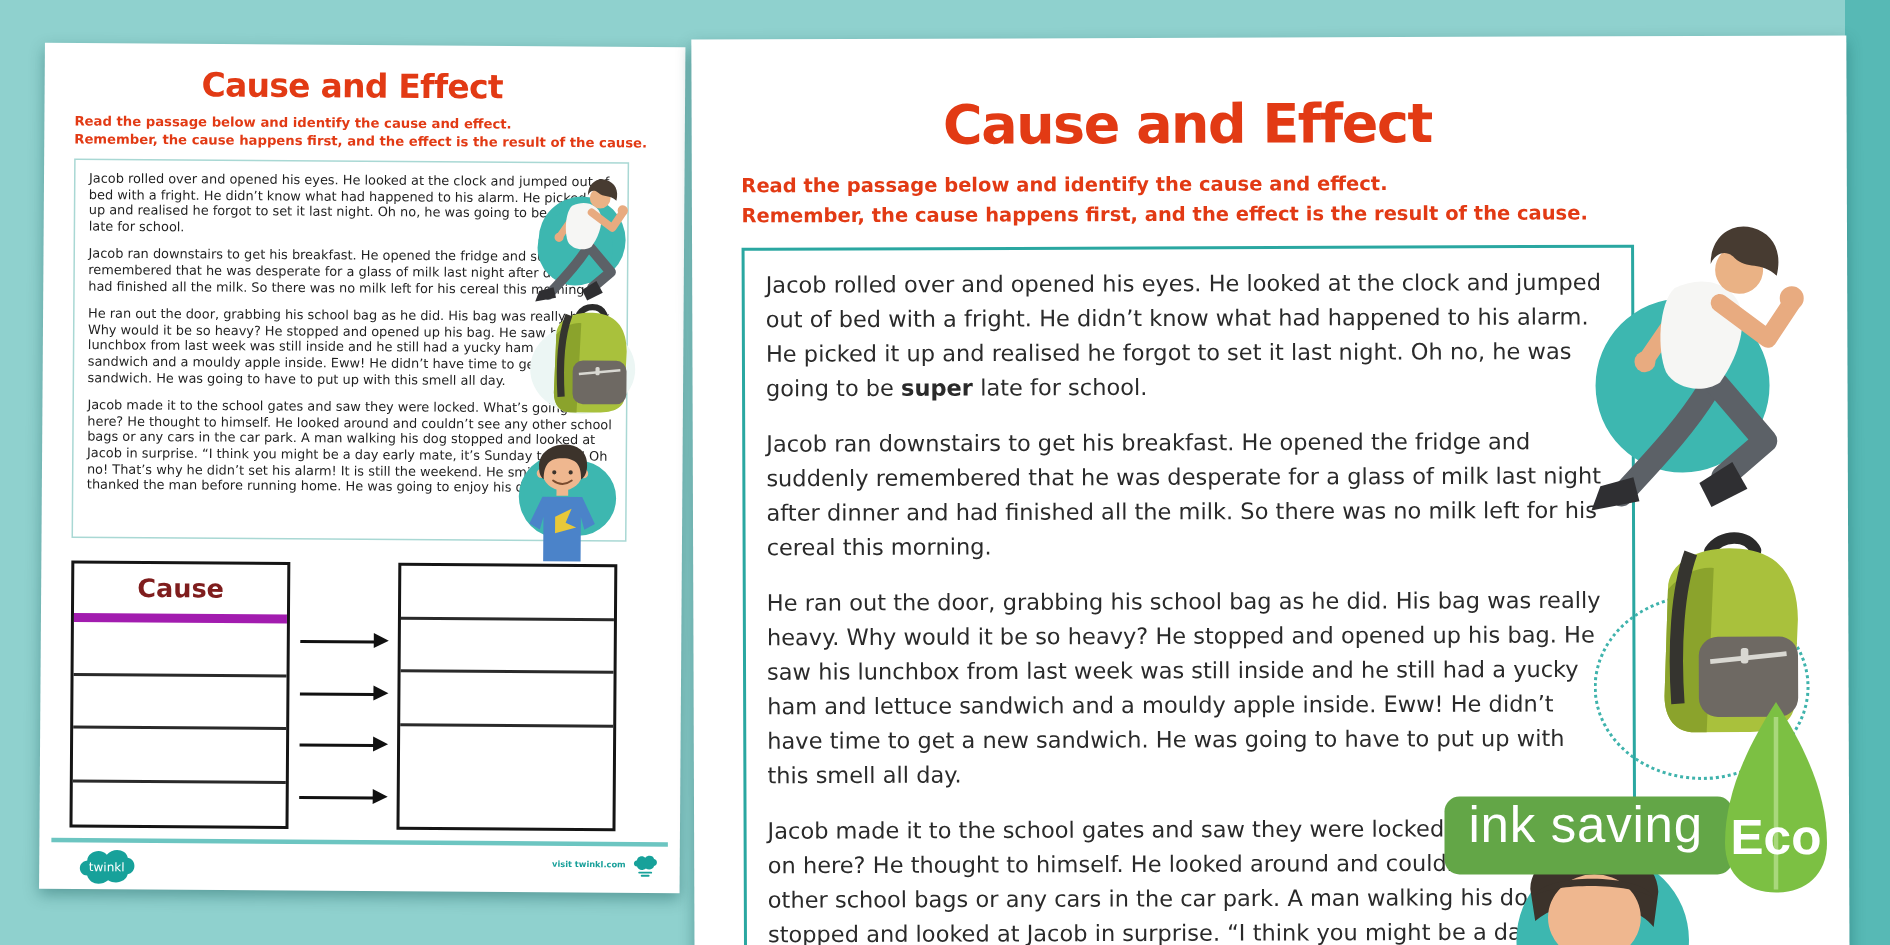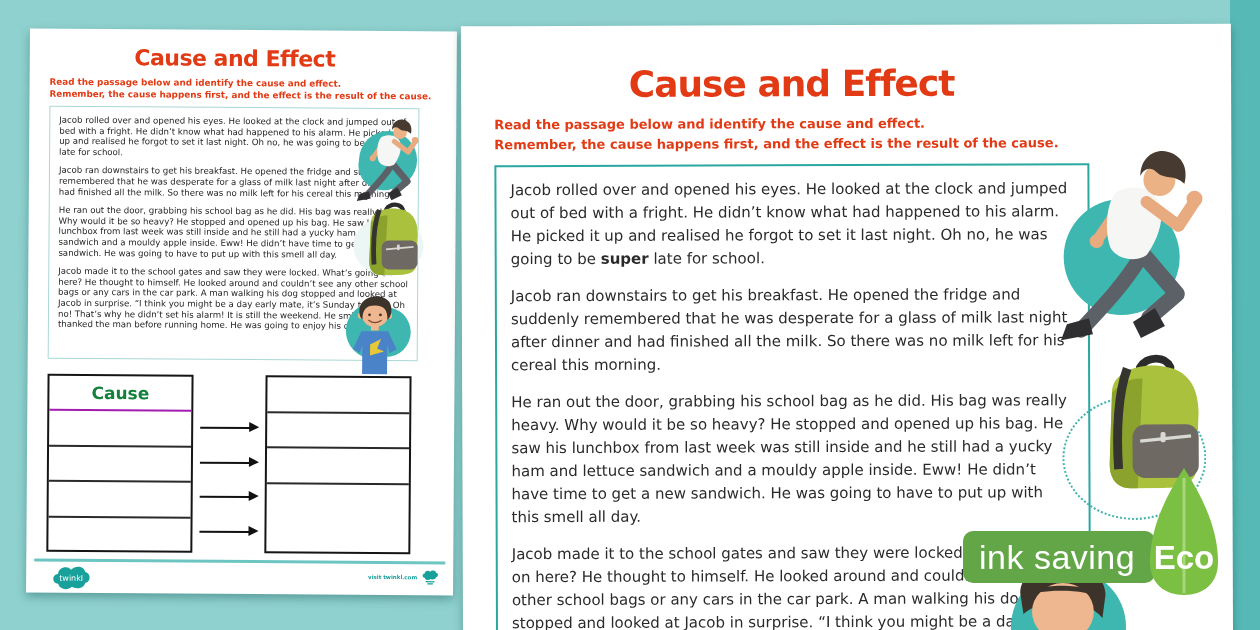--- a/index.html
+++ b/index.html
@@ -25,43 +25,43 @@
   
   .pl-content{position:absolute;left:20px;top:0;width:370px;}
   .pl-title{margin-top:16px;text-align:center;font-size:22px;font-weight:bold;letter-spacing:-.5px;color:#e23a14;}
   .pl-ins{margin-top:7px;font-size:8.8px;font-weight:bold;color:#e23a14;line-height:11.5px;white-space:nowrap;}
   .pl-pbox{margin-top:6px;border:1px solid #a9d8d4;padding:8px 9px;min-height:235px;}
   .pl-para{font-size:8.6px;line-height:10.6px;color:#1f1f1f;margin:0 0 8px;}
 
   .tbl{position:absolute;top:345px;width:146px;height:178px;border:2px solid #151515;background:#fff;box-sizing:border-box;}
   .tbl-cause{left:20px;}
   .tbl-effect{left:238px;}
-  .tbl-hdr{height:33px;border-bottom:2px solid #a21caf;display:flex;align-items:center;justify-content:center;
-           font-size:17px;font-weight:bold;color:#15803d;}
+  .tbl-hdr{height:33px;border-bottom:6px solid #a21caf;display:flex;align-items:center;justify-content:center;
+           font-size:17px;font-weight:bold;color:#7f1d1d;}
   .tbl-row{height:33.7px;border-bottom:2px solid #2a2a2a;}
   .tbl-row:last-child{border-bottom:none;}
 
   .arrow{position:absolute;left:173px;width:50px;height:2.4px;background:#111;}
   .arrow::after{content:"";position:absolute;right:-9px;top:-4.6px;border-left:10px solid #111;
                 border-top:5.8px solid transparent;border-bottom:5.8px solid transparent;}
 
   .pl-divider{position:absolute;left:8px;right:8px;top:530px;height:3px;background:#6cc5c1;}
   .pl-footer-right{position:absolute;right:14px;top:538px;display:flex;align-items:center;gap:4px;}
   .visit-text{font-size:5.5px;color:#19a09a;font-weight:bold;}
   .brand-logo{position:absolute;left:24px;top:535px;}
 
   
   .ill{position:absolute;}
   .dotted-circle{position:absolute;border:2px dotted #3fb3ac;border-radius:50%;}
   .pale-circle{position:absolute;border-radius:50%;background:#ecf6f4;}
   .teal-circle{position:absolute;border-radius:50%;background:#3db7b0;}
 
   
   .ink-badge{position:absolute;left:963px;top:531px;width:192px;height:52px;background:#63a647;
-             border-radius:10px;display:flex;align-items:center;padding-left:16px;box-sizing:border-box;z-index:40;}
+             border-radius:10px;display:flex;align-items:flex-start;padding-left:16px;box-sizing:border-box;z-index:40;}
   .ink-badge-label{color:#fff;font-size:34px;font-family:"Liberation Sans",sans-serif;letter-spacing:.5px;}
   .eco-leaf{position:absolute;left:1146px;top:466px;width:76px;height:132px;z-index:41;}
 </style>
 </head>
 <body>
 
 <div class="edge-strip"></div>
 
 <div class="page page-left">
   <div class="pl-content">

